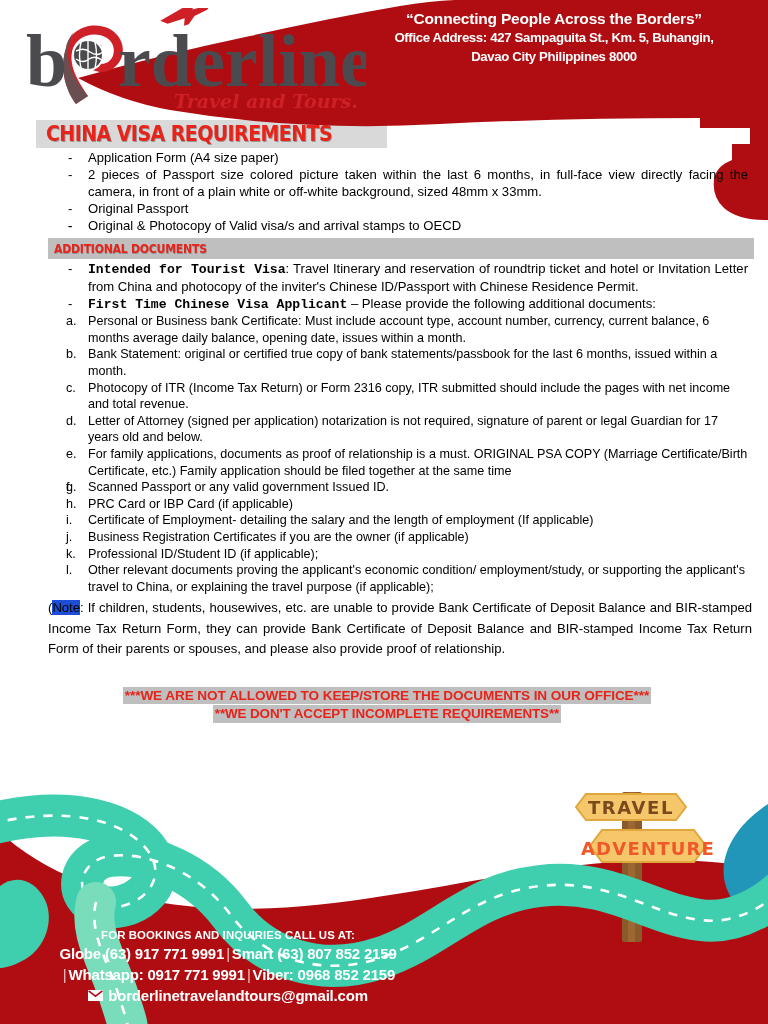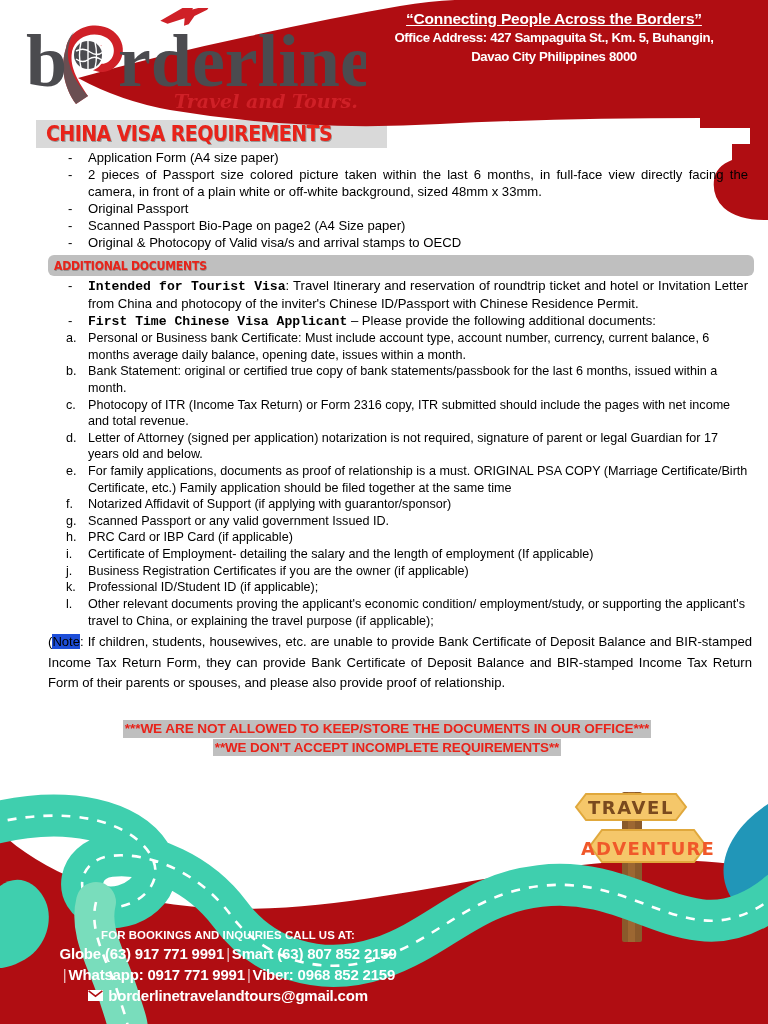--- a/index.html
+++ b/index.html
@@ -35,21 +35,20 @@
     position: absolute; right: 18px; top: 9px;
     width: 392px;
     text-align: center;
     color: #ffffff;
     z-index: 6;
   }
   .tagline-main {
     font-size: 15.5px; font-weight: bold; letter-spacing: -0.2px;
     line-height: 1.32;
     white-space: nowrap;
-    text-decoration: underline;
   }
   .tagline-addr1, .tagline-addr2 {
     font-size: 13.2px; font-weight: bold; letter-spacing: -0.35px;
     line-height: 1.38;
     white-space: nowrap;
   }
 
   
   .right-red-tab {
     position: absolute; right: 0; top: 116px;
@@ -81,21 +80,20 @@
     transform-origin: left center;
     display: inline-block;
     text-shadow: 1px 1px 0 rgba(90,90,90,0.5);
   }
 
   .sec-bar {
     background: #bfbfbf;
     margin: 4px 0 1px 22px;
     width: 706px;
     padding: 1px 6px 2px 6px;
-    border-radius: 6px;
   }
   .sec-bar .sec-text {
     color: #e8231a;
     font-family: "DejaVu Sans", sans-serif;
     font-weight: bold;
     font-size: 13px;
     letter-spacing: -0.3px;
     transform: scaleX(0.84);
     transform-origin: left center;
     display: inline-block;
@@ -249,21 +247,20 @@
     <li>
       <span class="marker">-</span>
       <span>2 pieces of Passport size colored picture taken within the last 6 months, in full-face view directly facing the camera, in front of a plain white or off-white background, sized  48mm x 33mm.</span>
     </li>
     <li>
       <span class="marker">-</span>
       <span>Original Passport</span>
     </li>
     <li>
       <span class="marker">-</span>
-      <span>Scanned Passport Bio-Page on page2 (A4 Size paper)</span>
     </li>
     <li>
       <span class="marker">-</span>
       <span>Original &amp; Photocopy of Valid visa/s and arrival stamps to OECD</span>
     </li>
   </ul>
 
   <div class="sec-bar">
     <span class="sec-text">ADDITIONAL DOCUMENTS</span>
   </div>
@@ -295,21 +292,20 @@
     <li>
       <span class="marker">d.</span>
       <span>Letter of Attorney (signed per application) notarization is not required, signature of parent or legal Guardian for 17 years old and below.</span>
     </li>
     <li>
       <span class="marker">e.</span>
       <span>For family applications, documents as proof of relationship is a must. ORIGINAL PSA COPY (Marriage Certificate/Birth Certificate, etc.) Family application should be filed together at the same time</span>
     </li>
     <li>
       <span class="marker">f.</span>
-      <span>Notarized Affidavit of Support (if applying with guarantor/sponsor)</span>
     </li>
     <li>
       <span class="marker">g.</span>
       <span>Scanned Passport or any valid government Issued ID.</span>
     </li>
     <li>
       <span class="marker">h.</span>
       <span>PRC Card or IBP Card (if applicable)</span>
     </li>
     <li>

